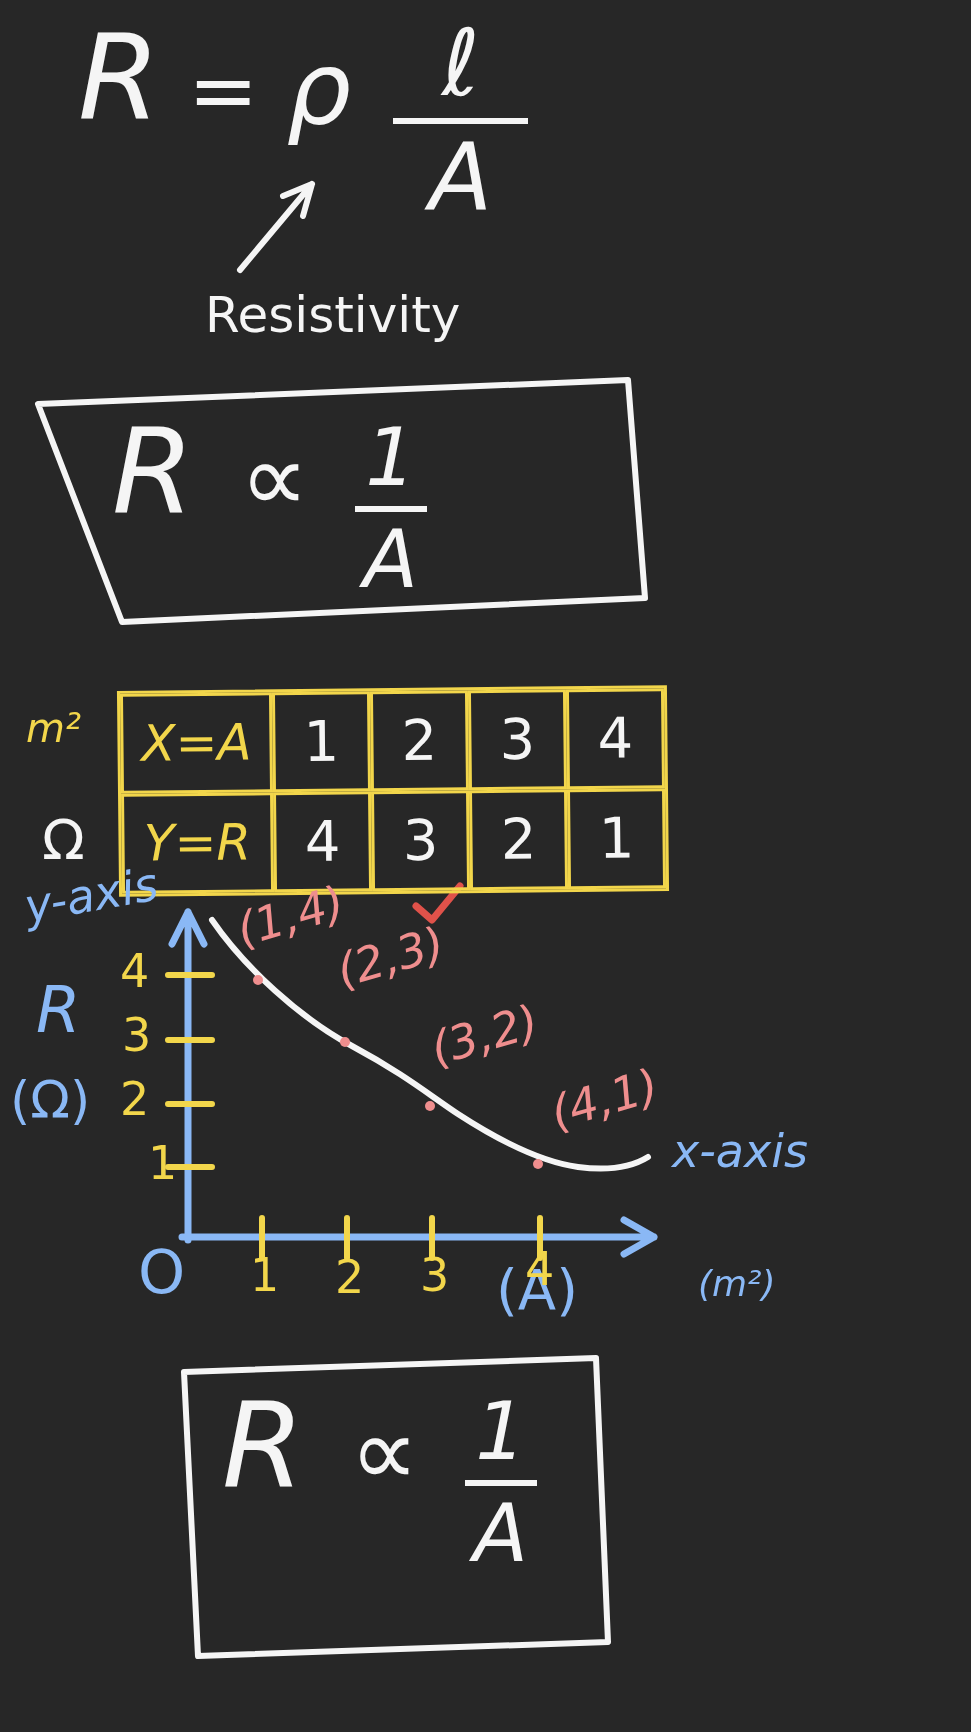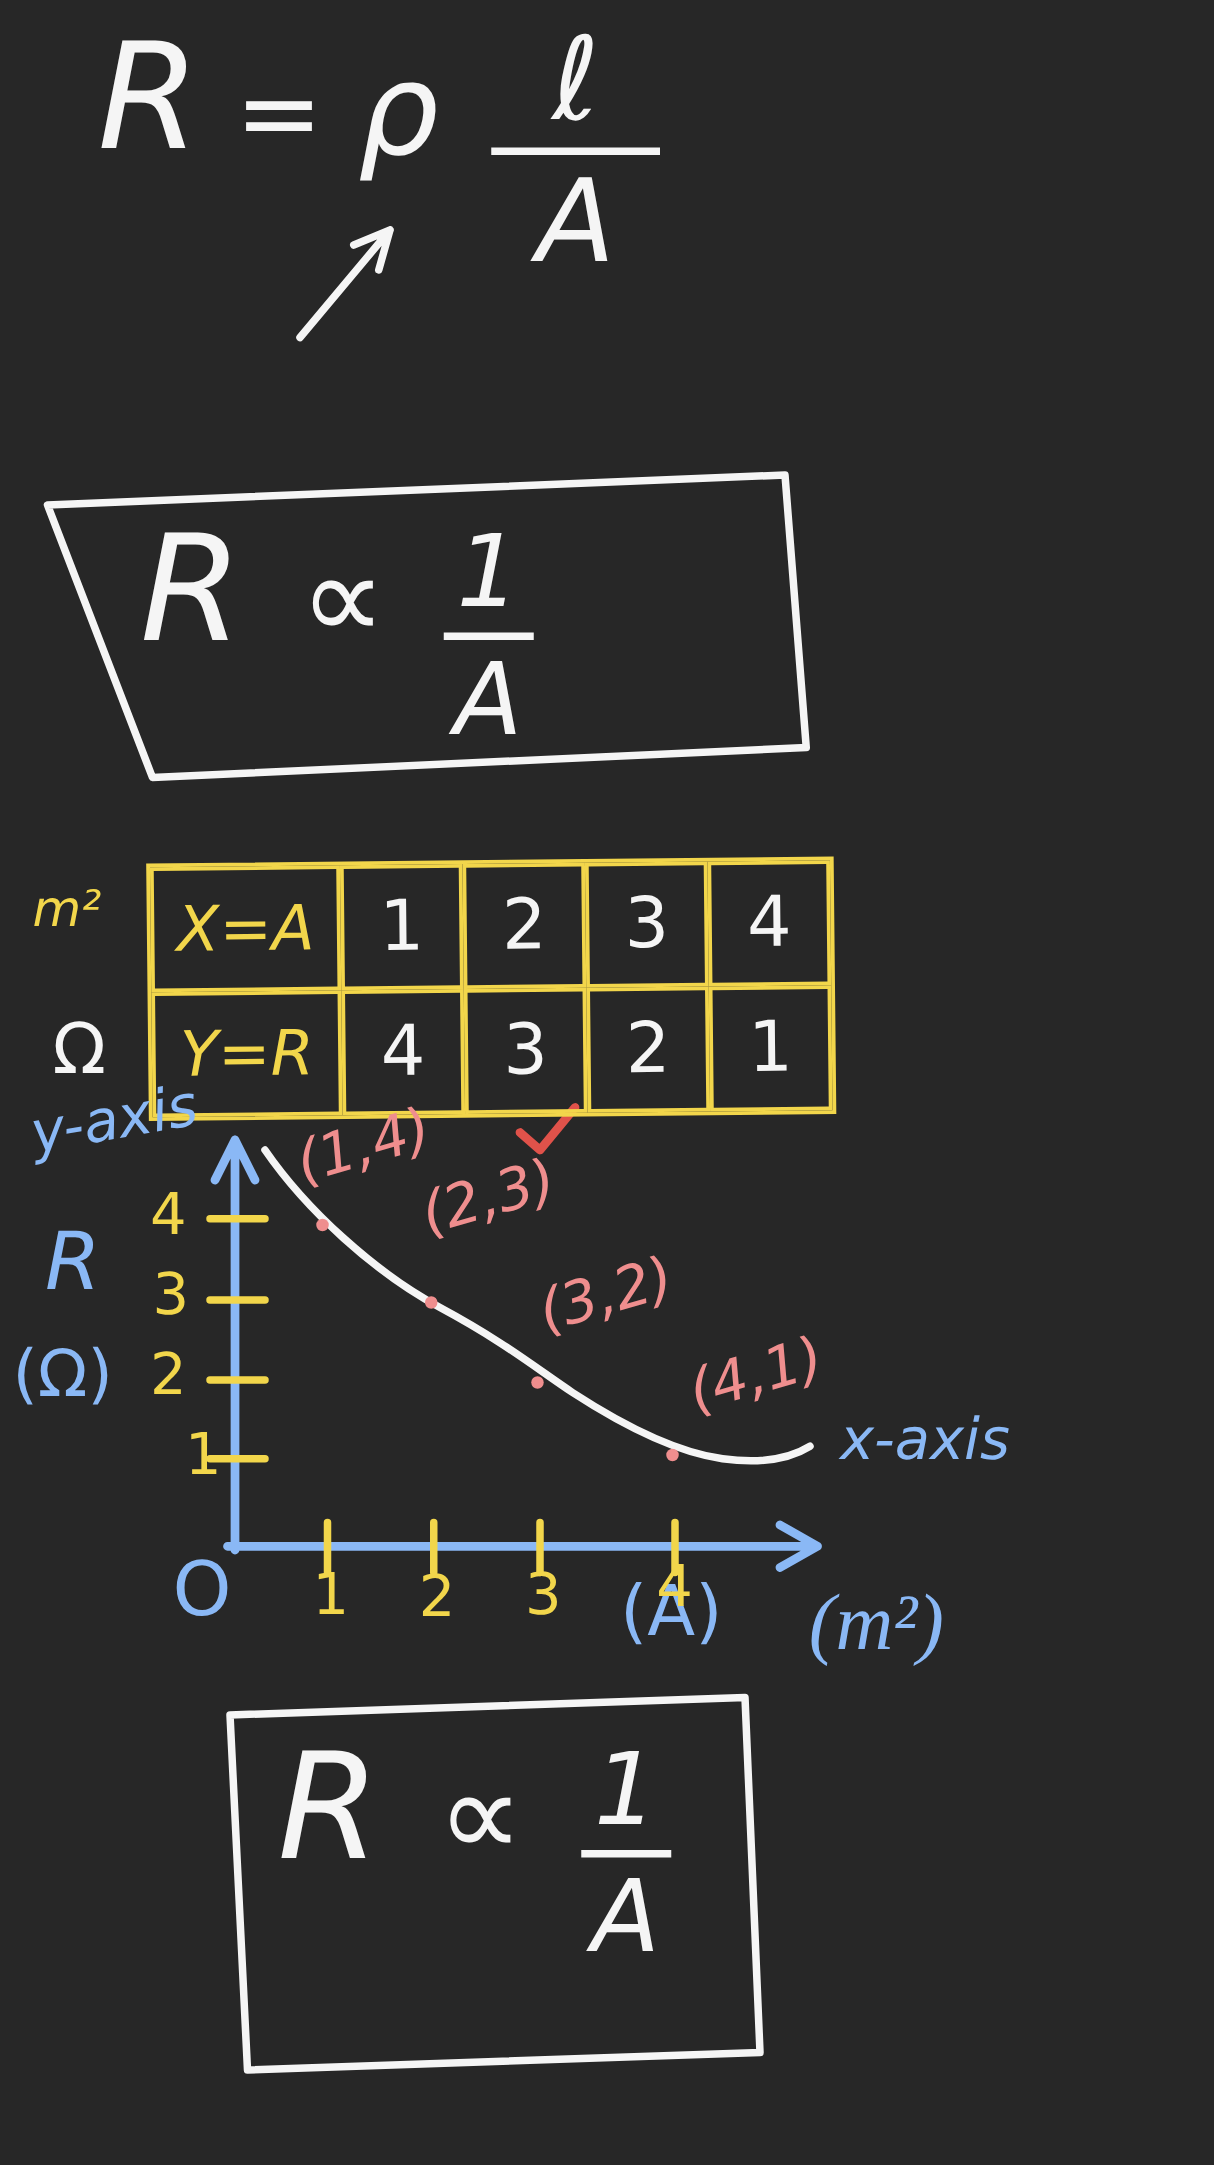--- a/index.html
+++ b/index.html
@@ -52,21 +52,21 @@
   .unit-m2{left:26px;top:708px;font-size:40px;font-style:italic;}
   .unit-ohm{left:42px;top:812px;font-size:56px;}
 
   
   .l-yaxis{left:24px;top:872px;font-size:46px;font-style:italic;transform:rotate(-10deg);}
   .l-ysym{left:36px;top:978px;font-size:64px;font-style:italic;}
   .l-yunit{left:10px;top:1074px;font-size:52px;}
   .l-origin{left:138px;top:1242px;font-size:60px;}
   .l-xaxis{left:672px;top:1128px;font-size:46px;font-style:italic;text-align:center;}
   .l-xsym{left:496px;top:1262px;font-size:56px;}
-  .l-xunit{left:647px;top:1266px;font-size:64px;font-style:italic;font-family:Liberation Serif, serif;}
+  .l-xunit{left:698px;top:1266px;font-size:36px;font-style:italic;}
   .ytick{font-size:46px;} .xtick{font-size:46px;}
   .yt-0{left:120px;top:948px;} .yt-1{left:122px;top:1012px;}
   .yt-2{left:120px;top:1076px;} .yt-3{left:148px;top:1140px;}
   .xt-0{left:250px;top:1252px;} .xt-1{left:335px;top:1254px;}
   .xt-2{left:420px;top:1252px;} .xt-3{left:525px;top:1246px;}
   .ptlbl{font-size:46px;font-style:italic;transform:rotate(-16deg);}
   .pt-0{left:236px;top:893px;} .pt-1{left:336px;top:934px;}
   .pt-2{left:430px;top:1012px;} .pt-3{left:550px;top:1076px;}
 </style>
 </head>
@@ -101,20 +101,21 @@
   <div class="abs formula">
     <span class="sym-r">R</span>
     <span class="sym-eq">=</span>
     <span class="sym-rho">ρ</span>
     <span class="frac">
       <span>ℓ</span>
       <span class="bar"></span>
       <span>A</span>
     </span>
   </div>
+  <div class="abs lbl-resistivity">Resistivity</div>
 
   <div class="abs rel-content rel-1">
     <span class="sym-r">R</span>
     <span class="sym-prop">∝</span>
     <span class="frac">
       <span>1</span>
       <span class="bar"></span>
       <span>A</span>
     </span>
   </div>

